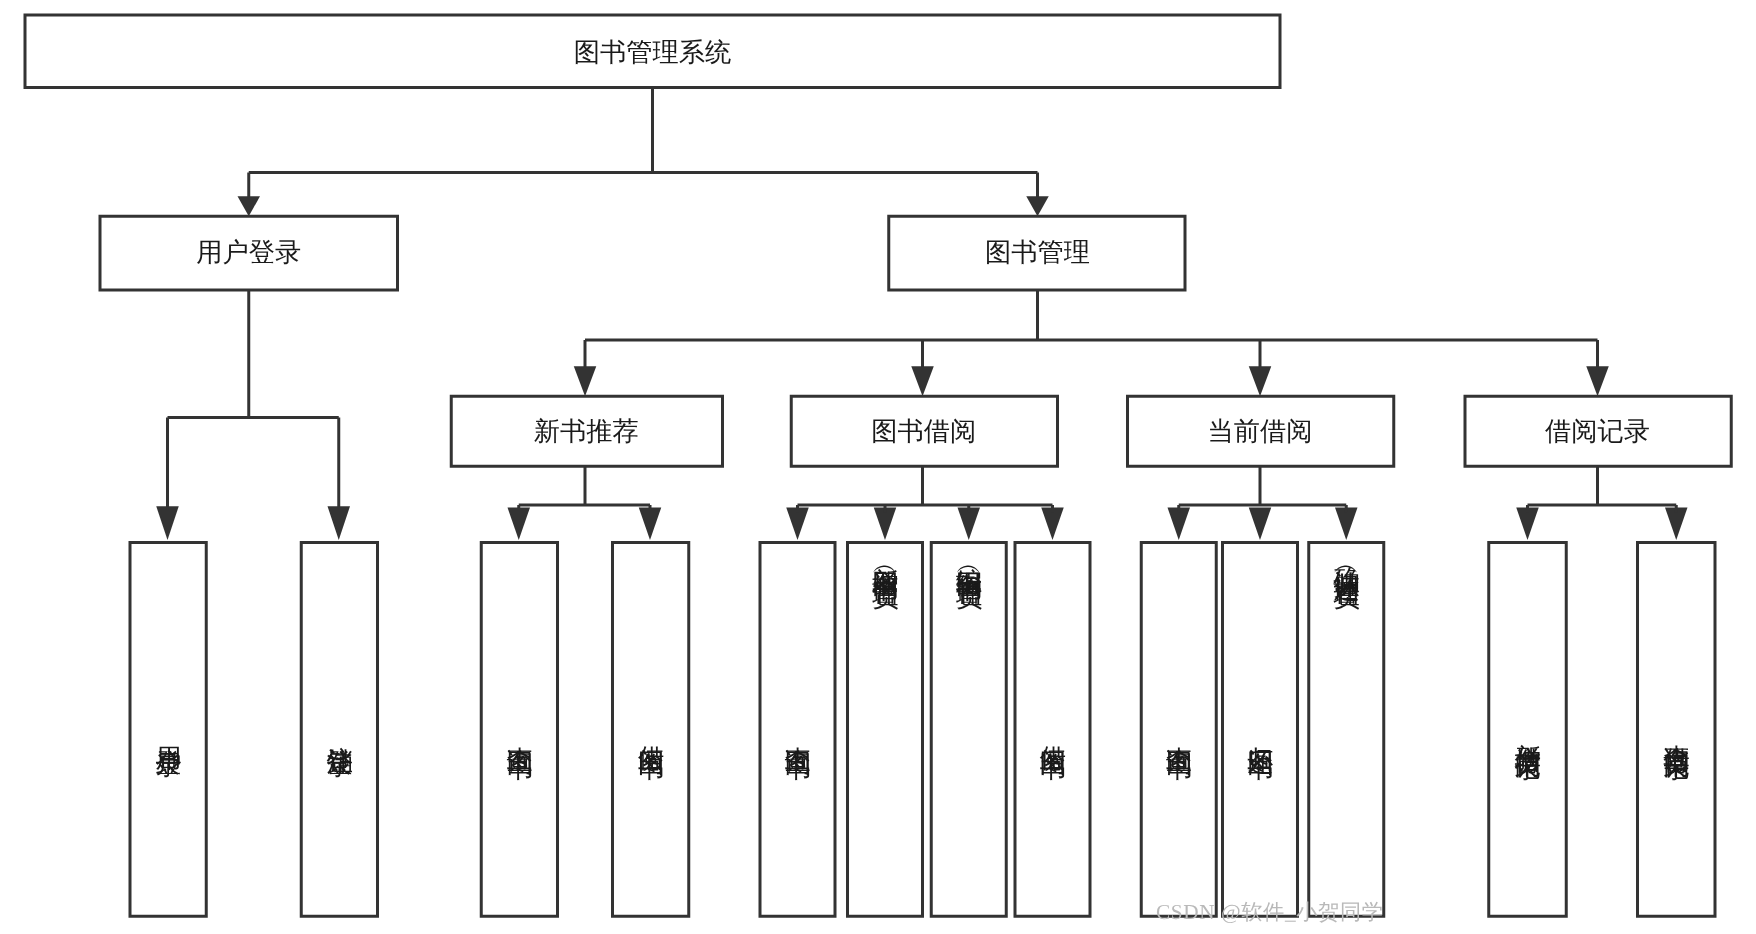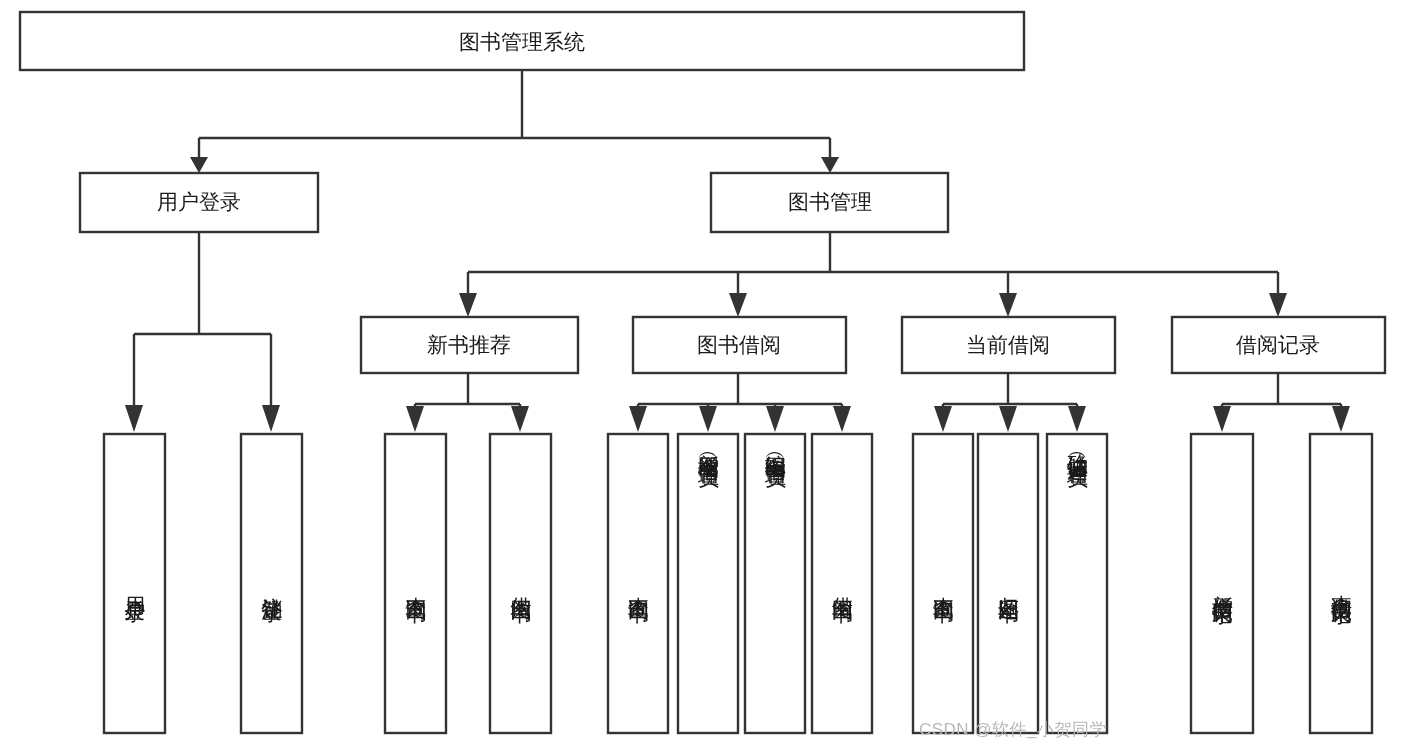--- a/index.html
+++ b/index.html
@@ -64,21 +64,21 @@
     line-height: 1.18;
     letter-spacing: 2px;
     color: #1a1a1a;
     white-space: nowrap;
     text-align: center;
   }
   .watermark {
     position: absolute;
     right: 8px;
     bottom: 6px;
-    font-family: Liberation Sans, sans-serif;
+    font-family: Liberation Serif, serif;
     font-size: 17px;
     color: #b9b9b9;
     letter-spacing: 0.5px;
     white-space: nowrap;
     pointer-events: none;
   }
 </style>
 </head>
 <body>
 

